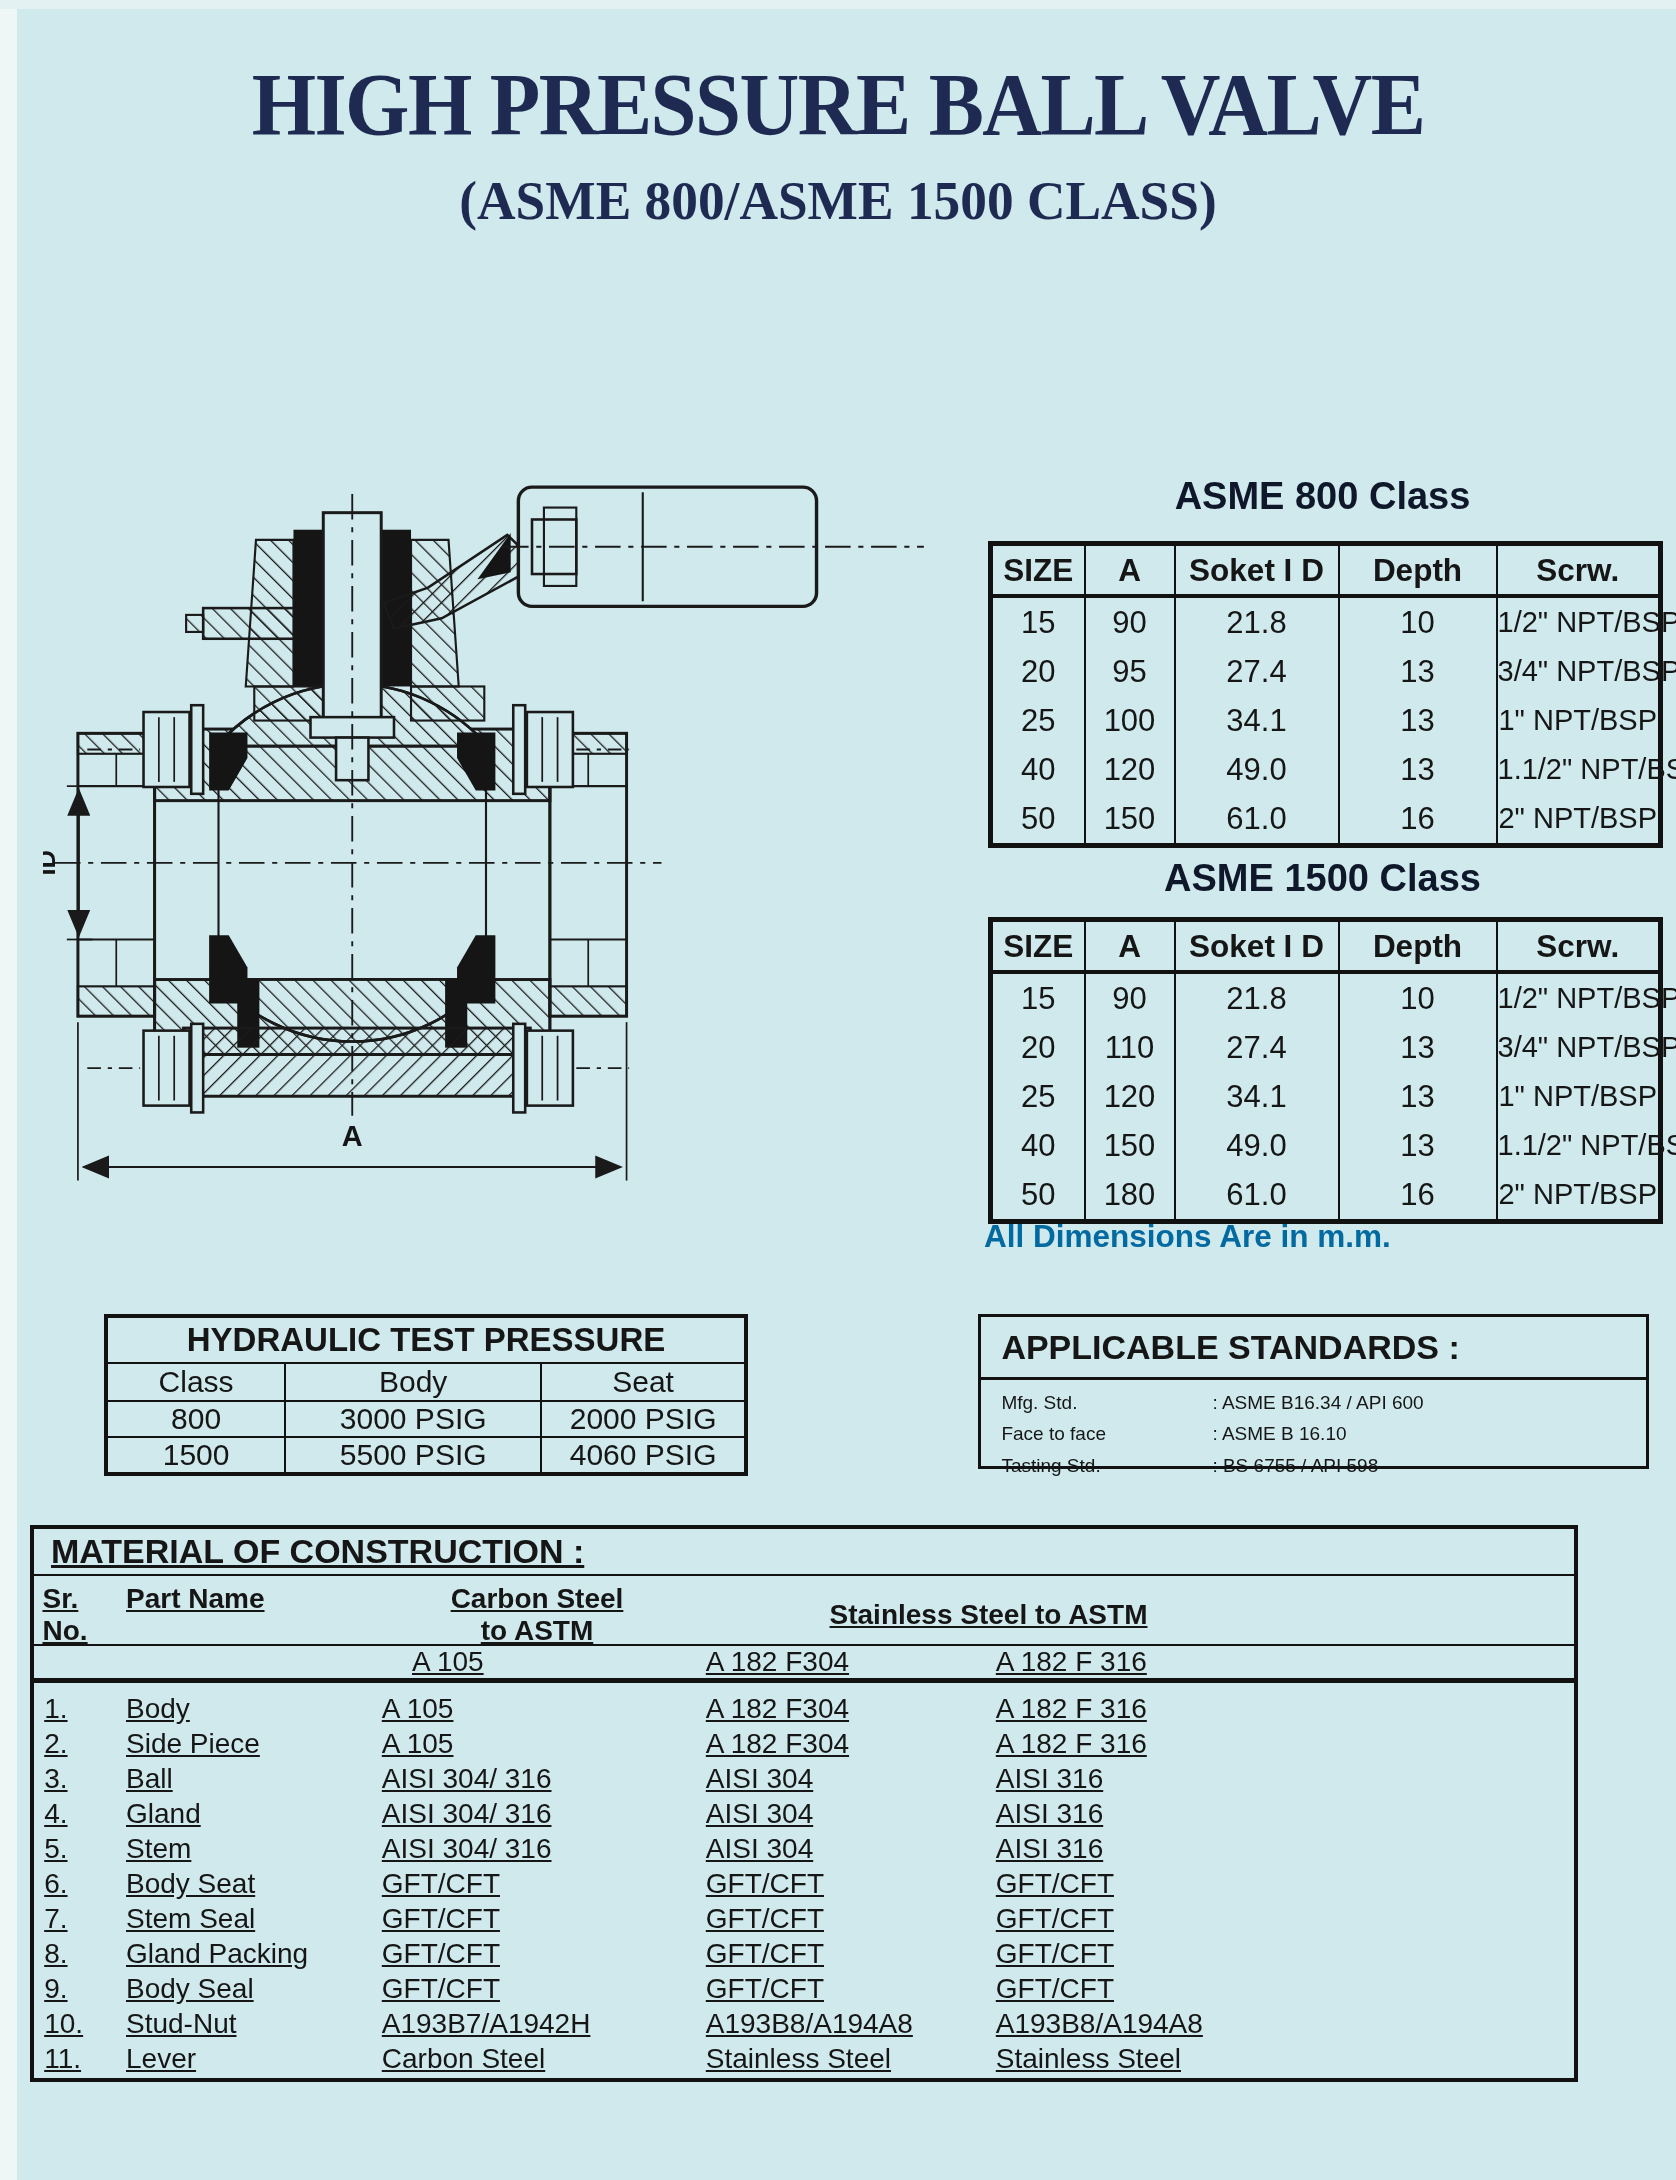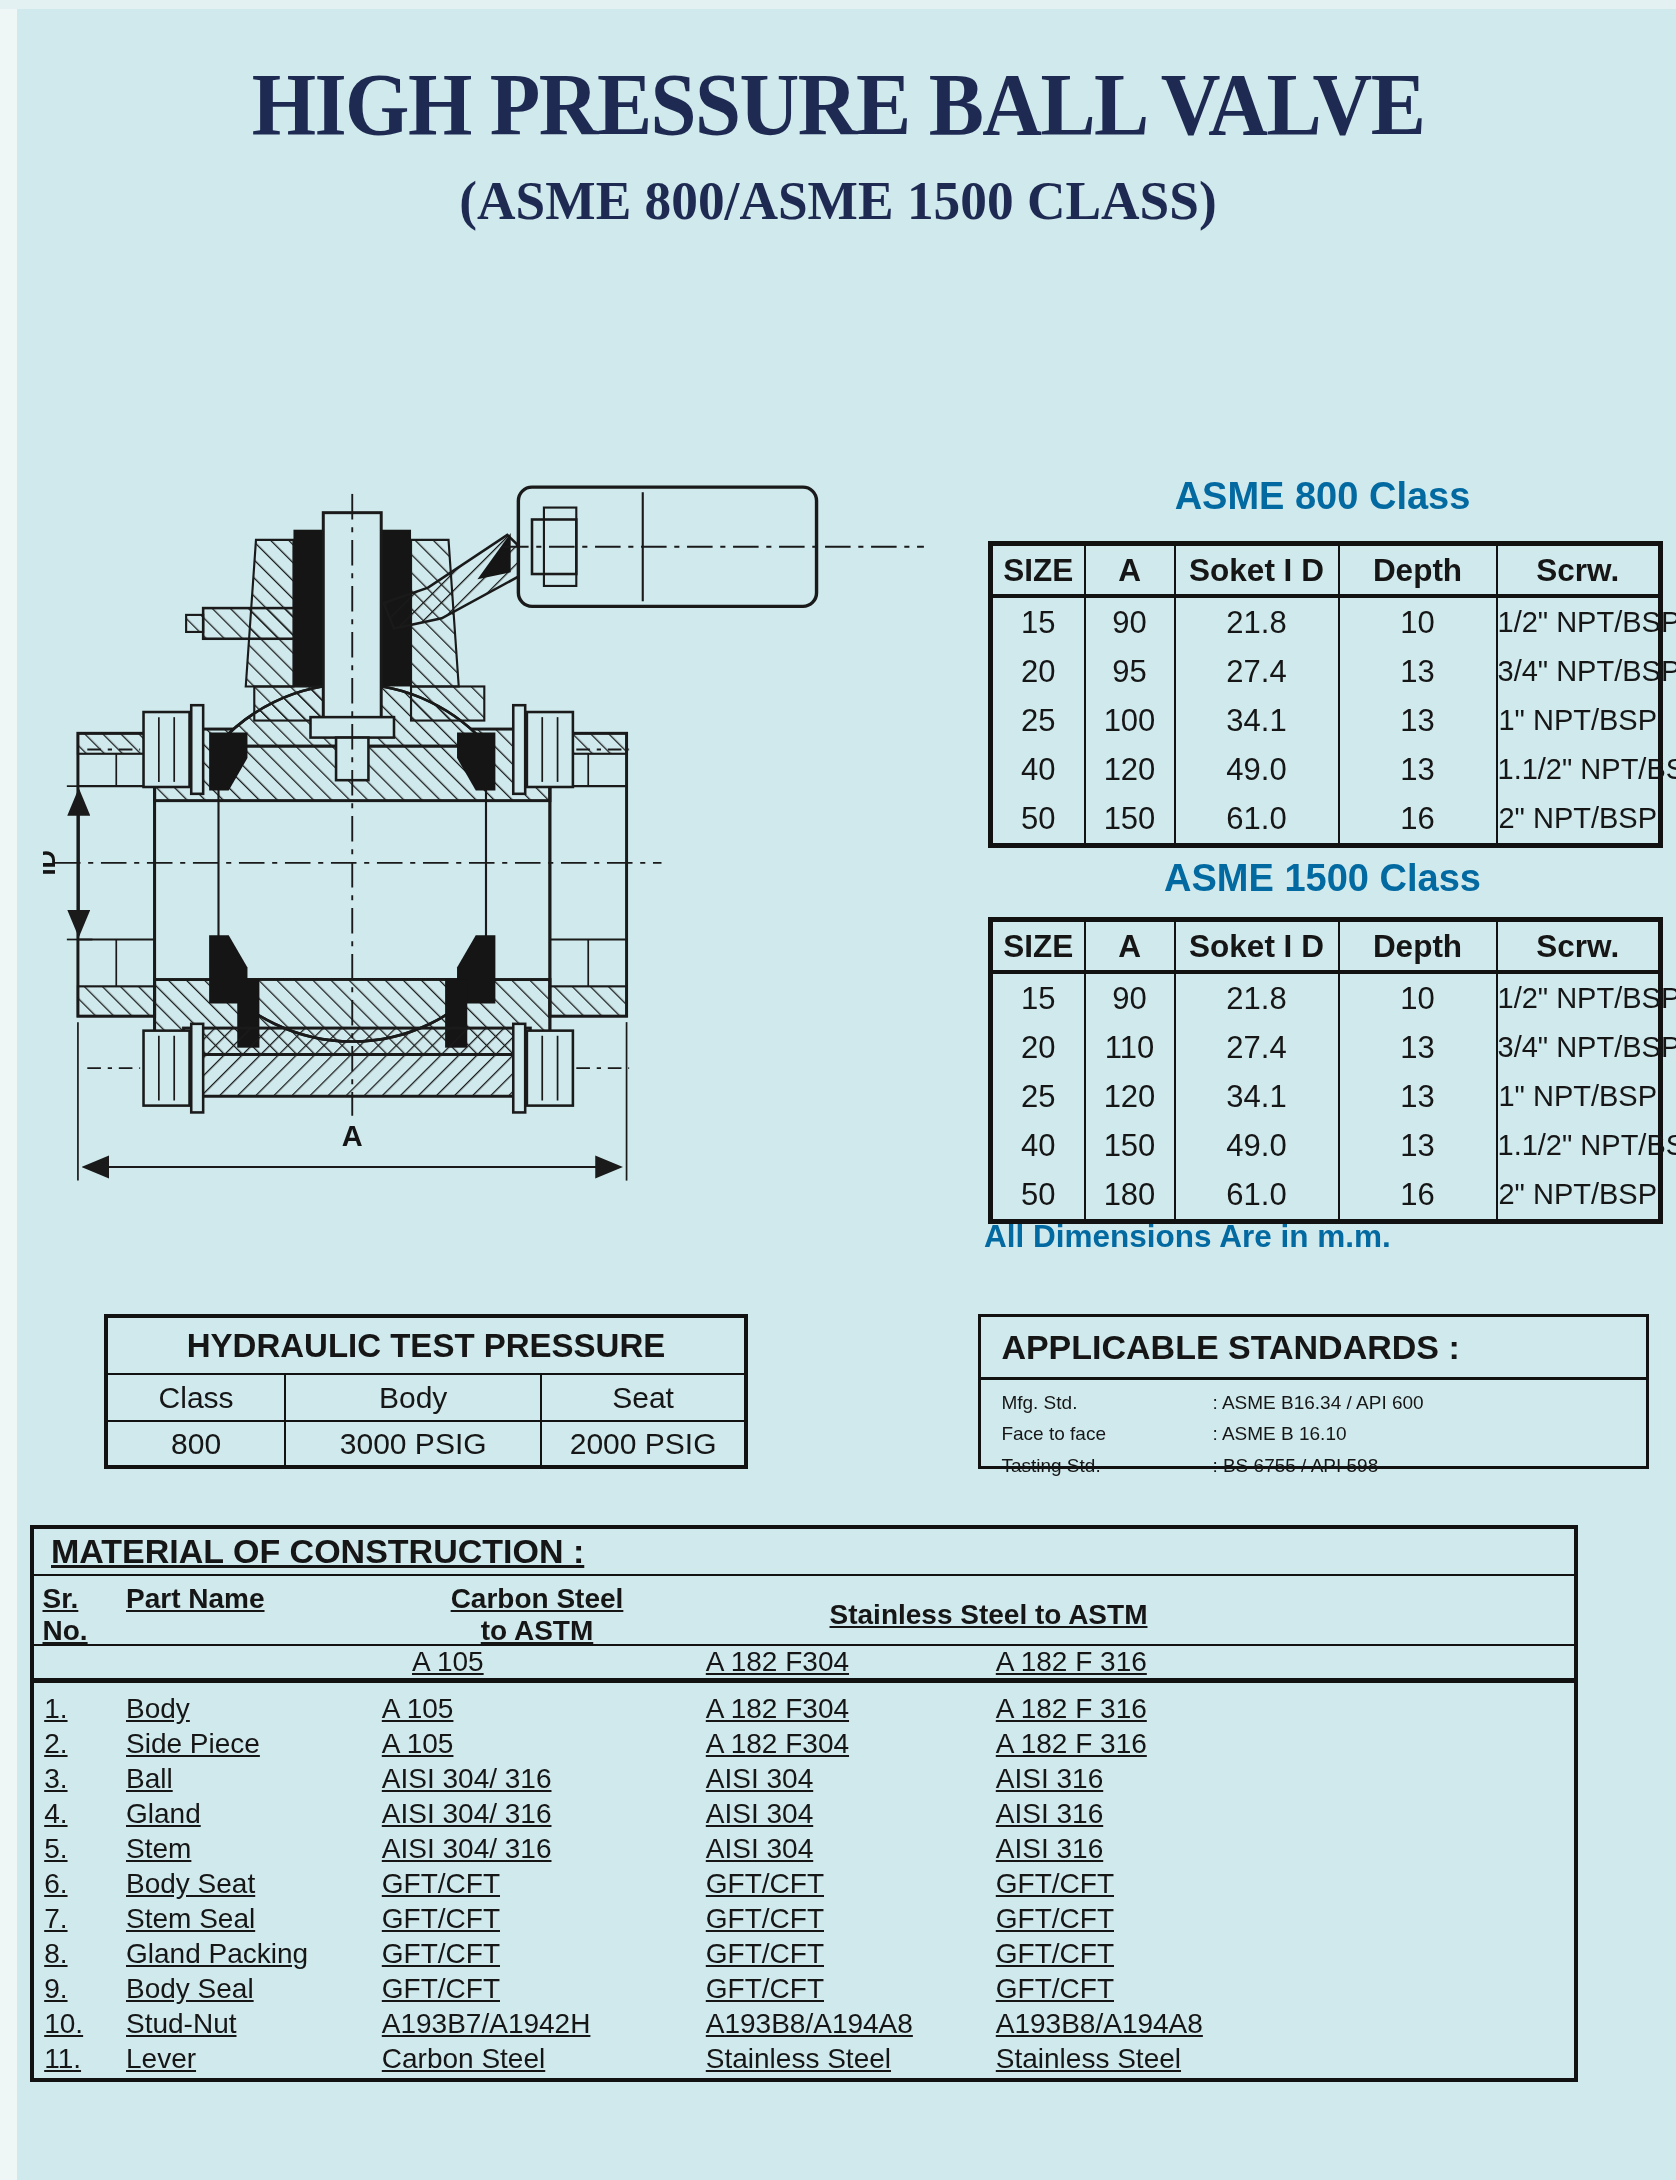--- a/index.html
+++ b/index.html
@@ -20,21 +20,21 @@
     position:absolute; top:169px; left:0; width:100%; text-align:center;
     font-family:"Liberation Serif", serif; font-weight:700; font-size:55px;
     color:#1e2a52; margin:0; transform:scaleX(.97);
   }
 
   svg text{font-family:"Liberation Sans", sans-serif;}
 
   
   .asme-title{
     position:absolute; width:669px; text-align:center;
-    font-size:38px; font-weight:700; color:#0369a1;
+    font-size:38px; font-weight:700; color:#0f172a;
   }
   .asme-table{
     position:absolute; width:669px; border-collapse:collapse;
     border:5.1px solid #121212; table-layout:fixed; background:transparent;
   }
   .asme-table th{
     border-bottom:4.3px solid #121212; border-right:2.6px solid #121212;
     font-size:31.5px; font-weight:700; height:48px; padding:0; text-align:center;
   }
   .asme-table td{
@@ -378,20 +378,25 @@
         <td>Class</td>
         <td>Body</td>
         <td>Seat</td>
       </tr>
     </tbody>
     <tbody>
         <tr>
           <td>800</td>
           <td>3000 PSIG</td>
           <td>2000 PSIG</td>
+        </tr>
+        <tr>
+          <td>1500</td>
+          <td>5500 PSIG</td>
+          <td>4060 PSIG</td>
         </tr>
       </tbody>
   </table>
 
   <div class="stds">
     <div class="stds-title">APPLICABLE  STANDARDS :</div>
     <div class="stds-body">
         <div class="kv-row">
           <span class="kv-label">Mfg. Std.</span>
           <span class="kv-value">: ASME B16.34 / API 600</span>

